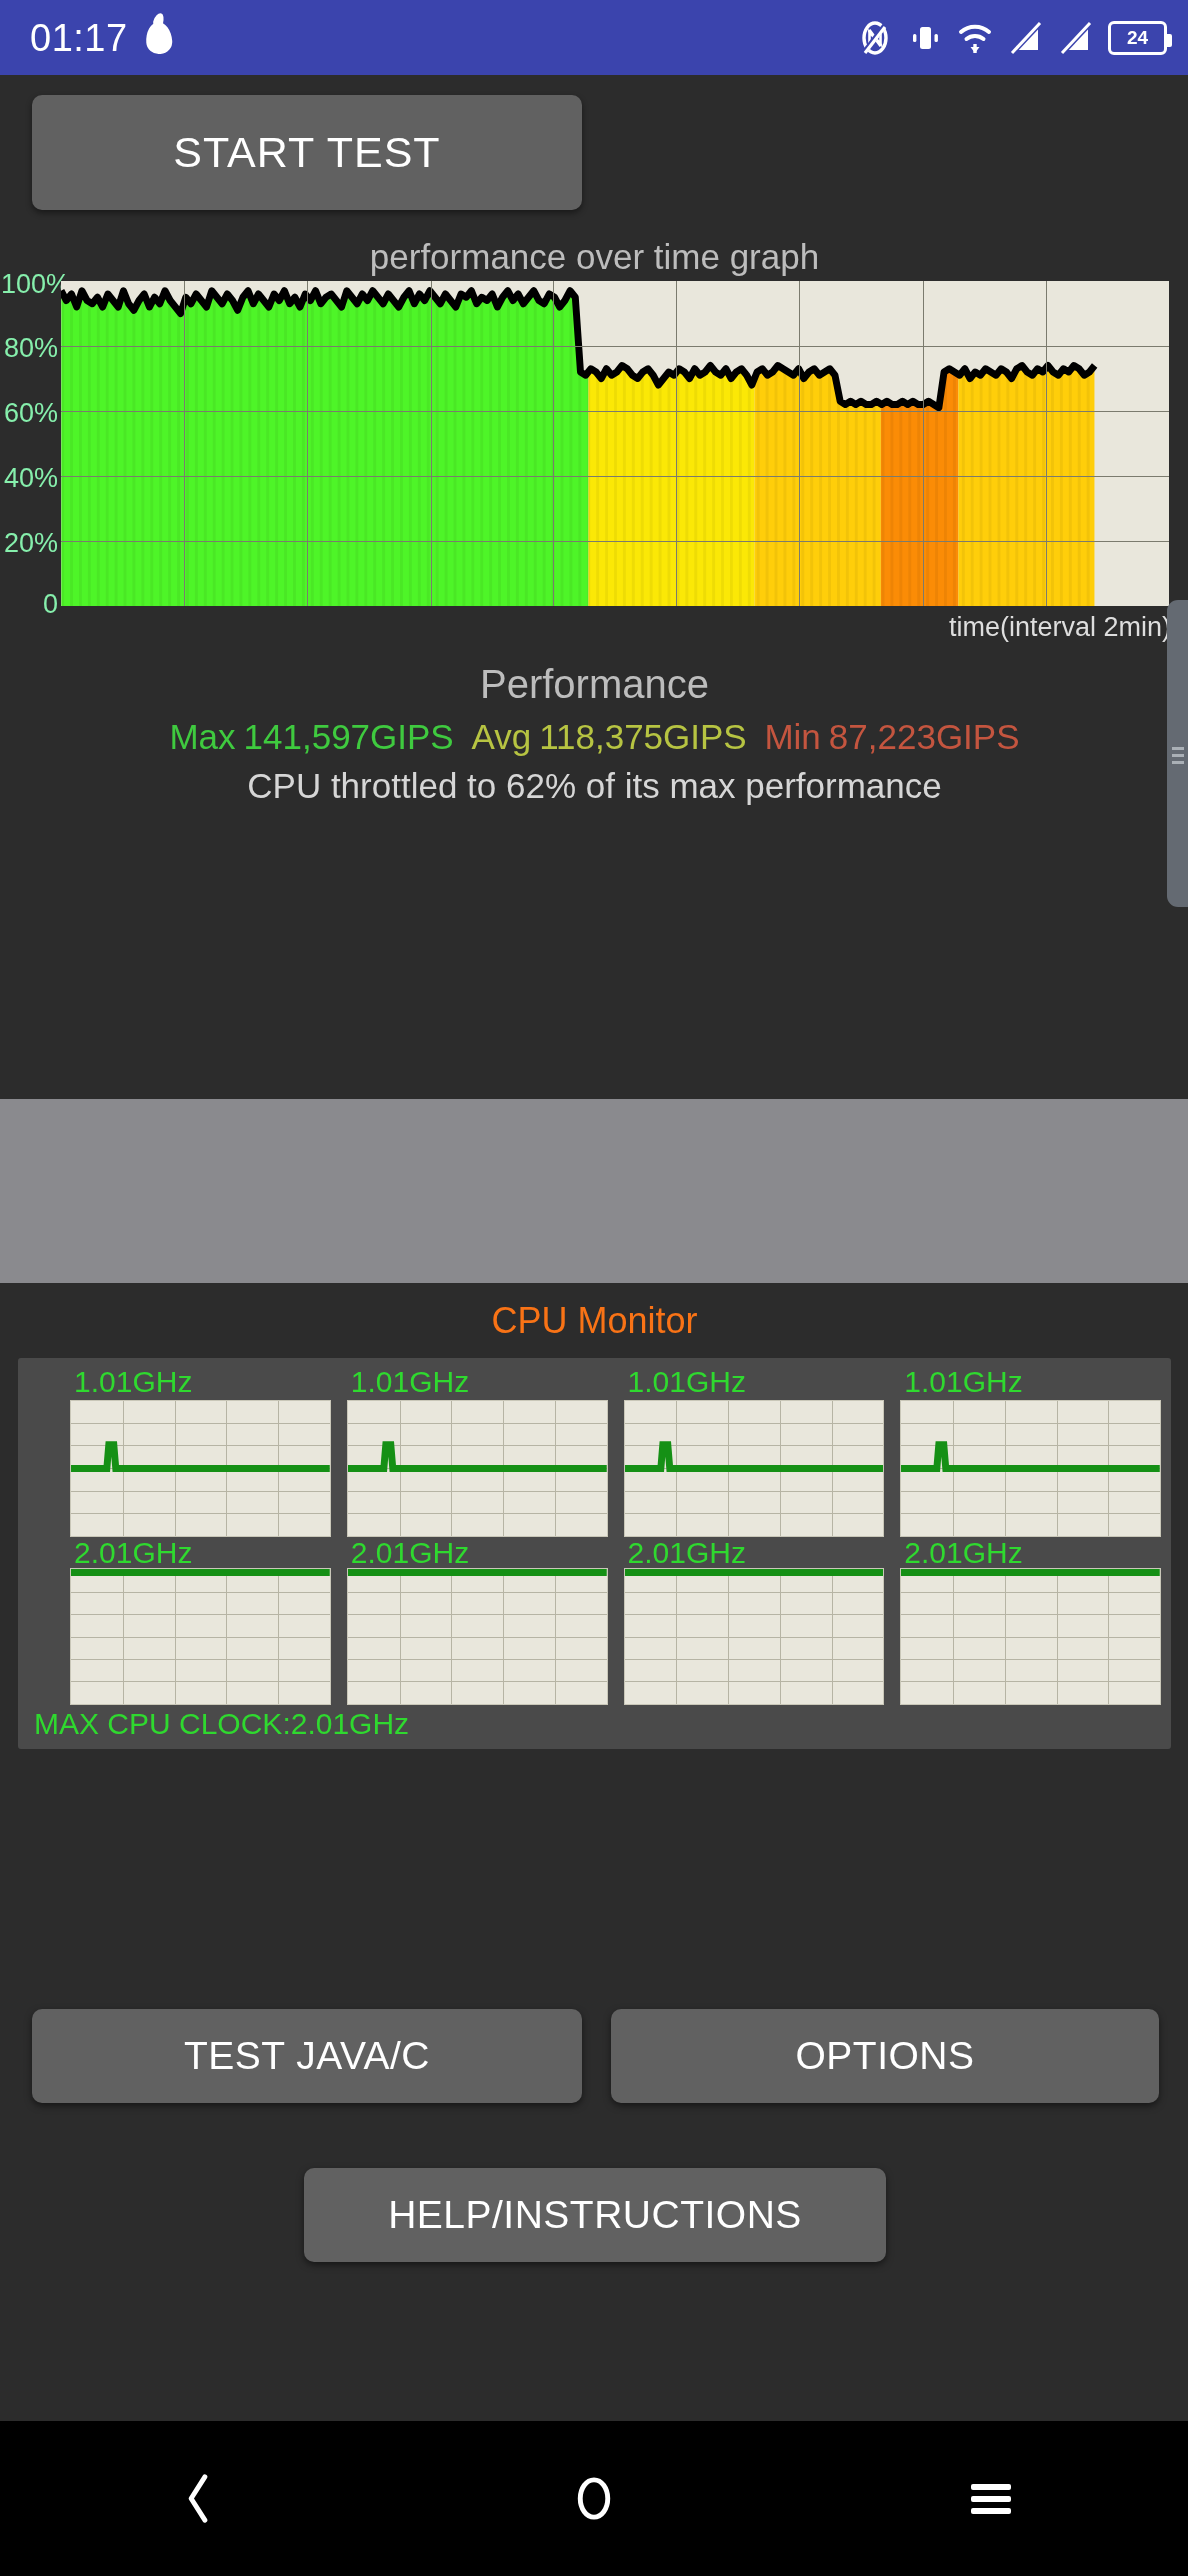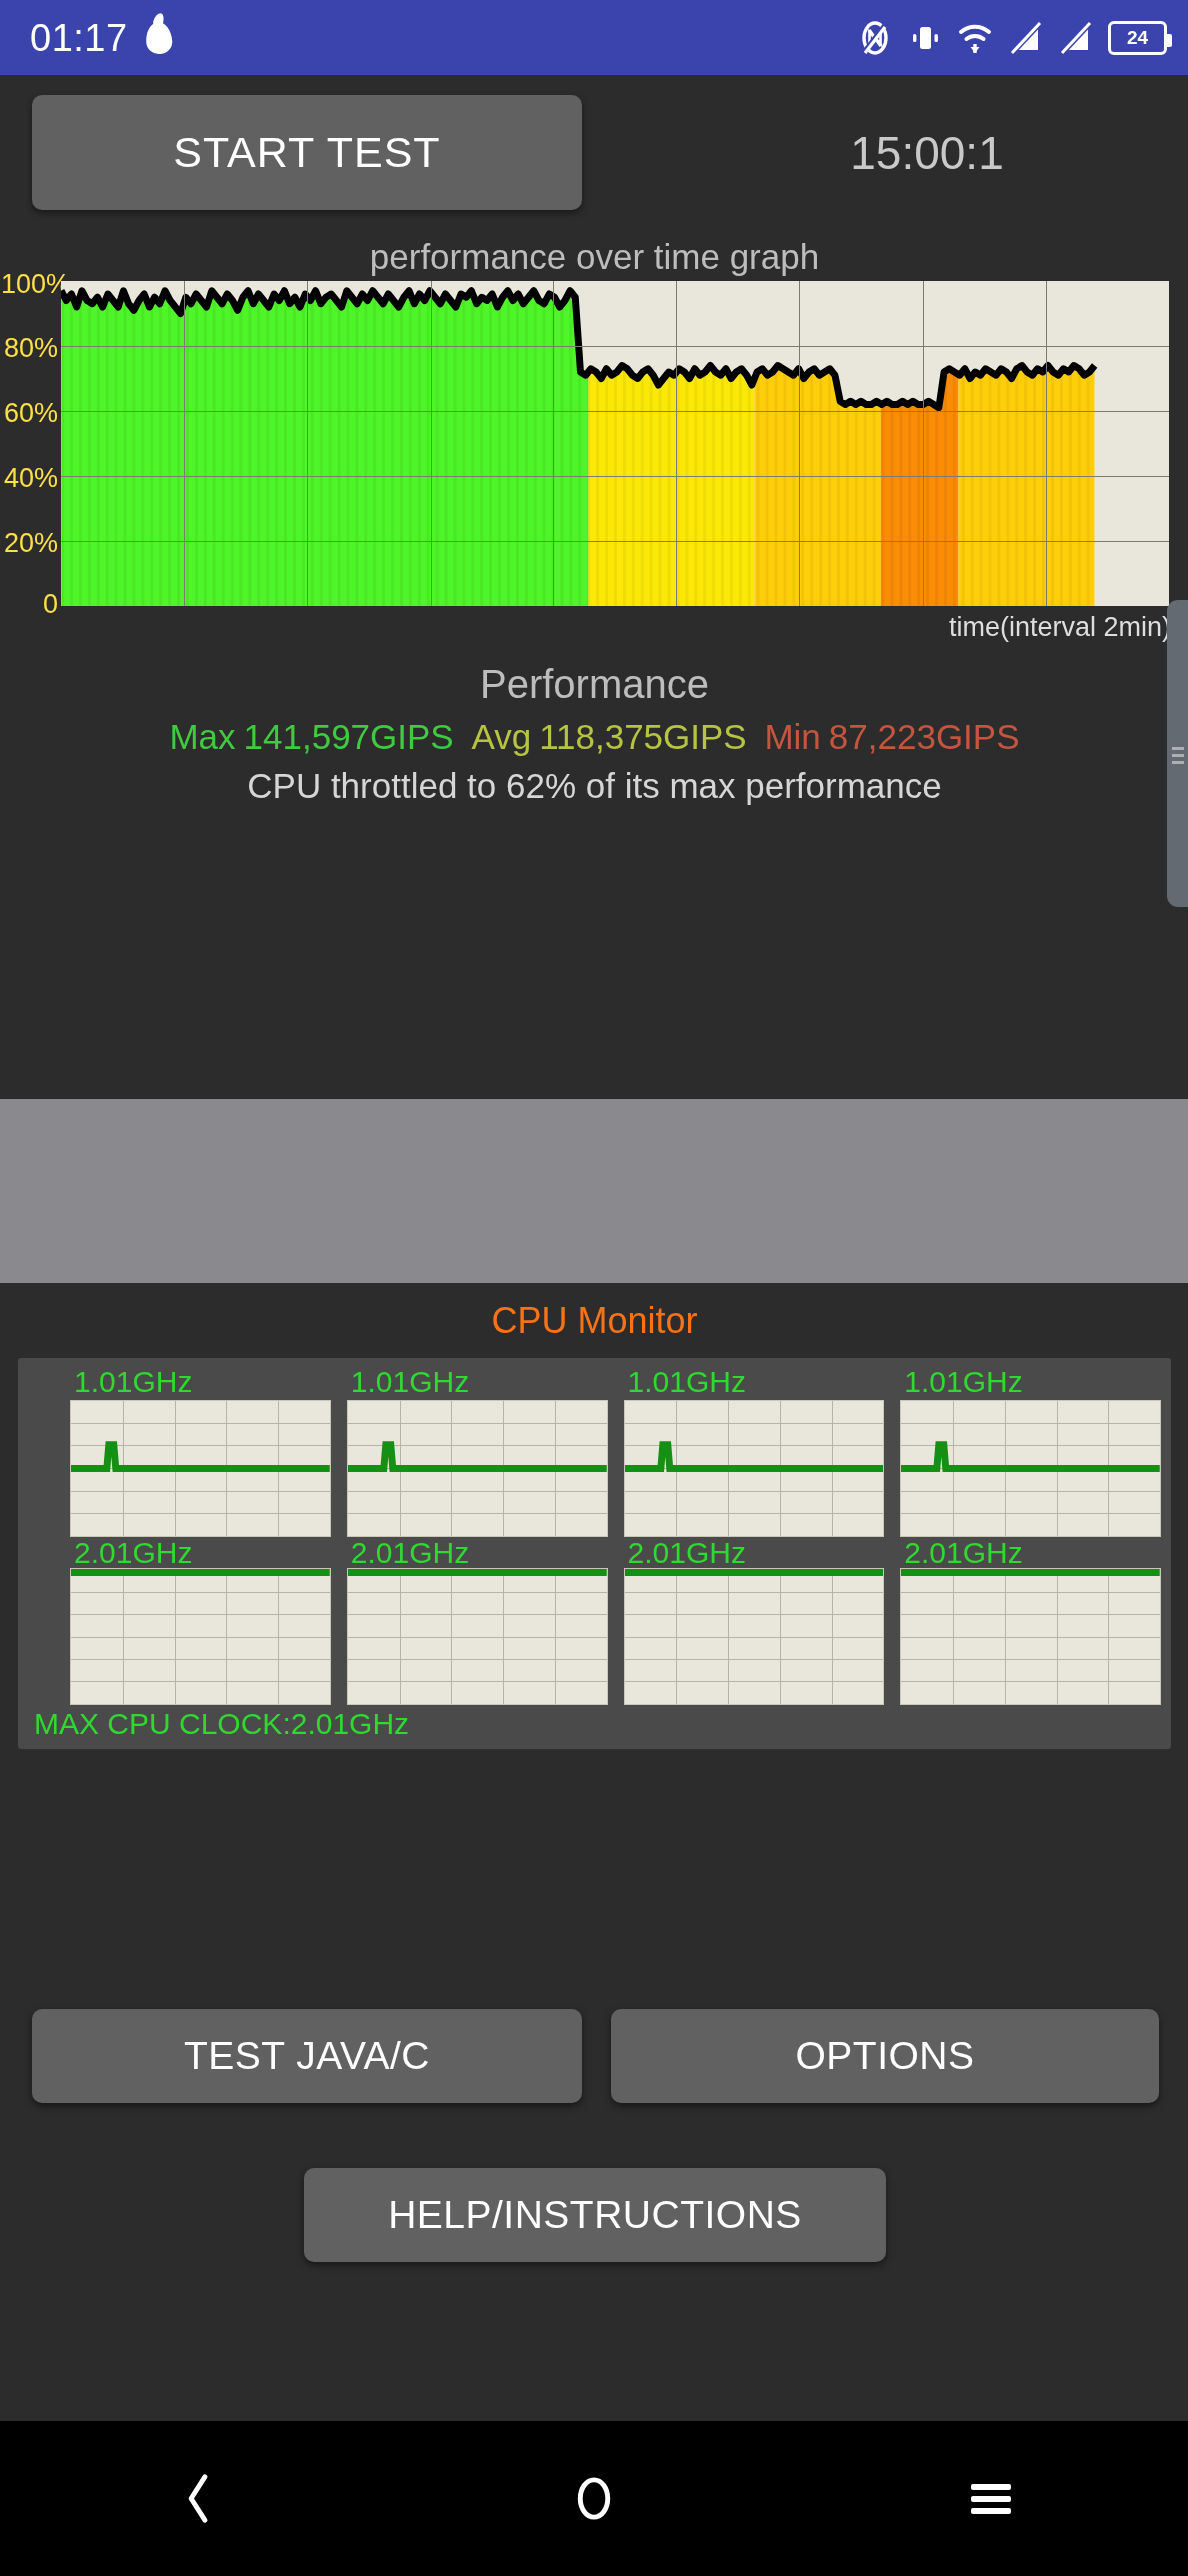--- a/index.html
+++ b/index.html
@@ -69,21 +69,21 @@
     color:#bdbdbd; font-size:35px;
   }
   #plot{
     position:absolute; left:61px; top:44px; width:1108px; height:325px;
     background:#e9e7dc; overflow:hidden;
   }
   #plot .vgrid,#plot .hgrid{ position:absolute; background:#7b7b6e; }
   #plot .vgrid{ width:1px; top:0; bottom:0; }
   #plot .hgrid{ height:1px; left:0; right:0; }
   .ylab{
-    position:absolute; color:#fde047; font-size:27px; text-align:right;
+    position:absolute; color:#86efac; font-size:27px; text-align:right;
     width:57px; right:1131px;
   }
   #xaxis-label{
     position:absolute; right:18px; top:375px; color:#dedede; font-size:27px;
   }
   #plot svg{ position:absolute; left:0; top:0; }
   #scroll-handle{
     position:absolute; right:0; top:363px; width:22px; height:307px;
     background:#646a72; border-radius:11px 0 0 11px;
   }
@@ -195,21 +195,20 @@
     <div id="battery">
       <span class="lvl">24</span>
     </div>
   </div>
 </div>
 
 <div id="app">
 
   <div id="toprow">
     <button id="btn-start">START TEST</button>
-    <div id="timer">15:00:1</div>
   </div>
 
   <div id="chartwrap">
     <div id="chart-title">performance over time graph</div>
 
     <div class="ylab" style="top:32px;">100%</div>
     <div class="ylab" style="top:96px;">80%</div>
     <div class="ylab" style="top:161px;">60%</div>
     <div class="ylab" style="top:226px;">40%</div>
     <div class="ylab" style="top:291px;">20%</div>

